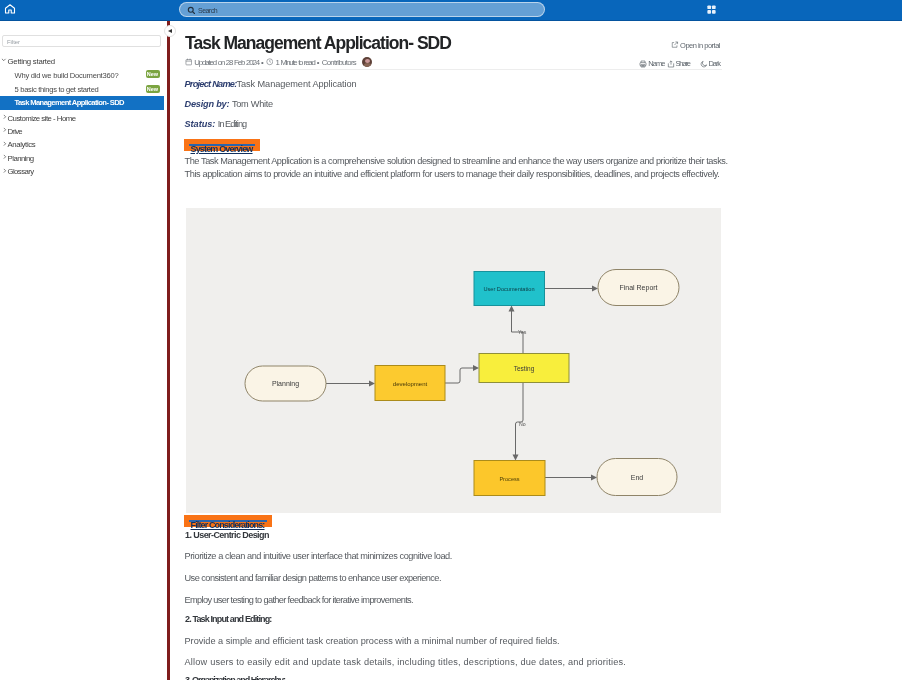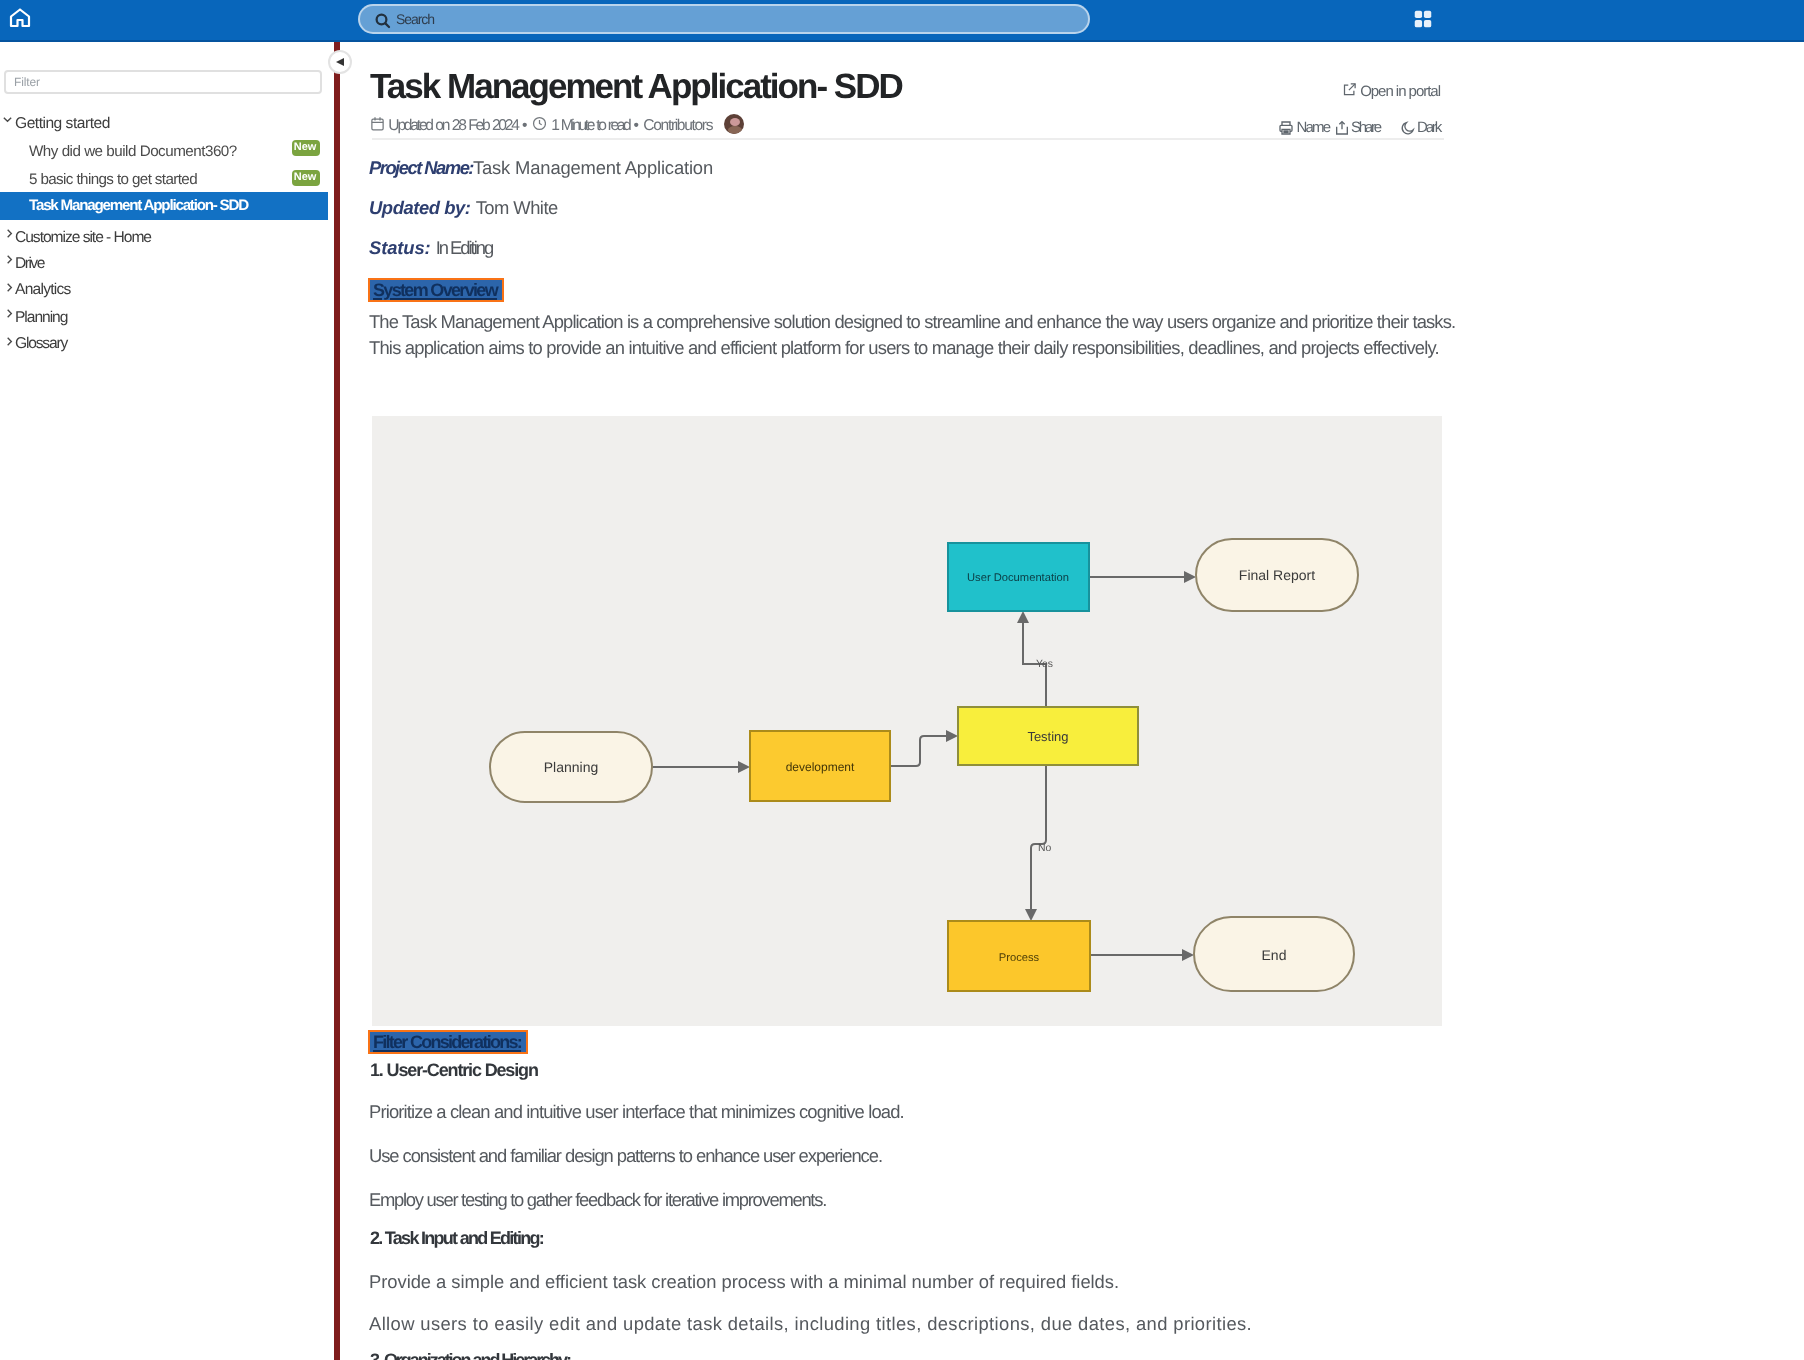--- a/index.html
+++ b/index.html
@@ -39,21 +39,21 @@
   
   #title { position:absolute; left:185px; top:33.5px; font-size:17.5px; font-weight:bold;
     color:#222426; line-height:18px; white-space:nowrap;}
   .meta { position:absolute; font-size:7.8px; color:#6d7278; white-space:nowrap;text-align:center;}
   .meta span { white-space:nowrap; }
   .hbtn { position:absolute; font-size:7.5px; color:#5f666d; white-space:nowrap;}
   #divider { position:absolute; left:186px; top:69px; width:536px; height:1px; background:#ededed; }
 
   .plabel { font-style:italic; font-weight:bold; color:#2e3f70; }
   .bodyline { position:absolute; left:184.5px; font-size:9.2px; color:#55595e; white-space:nowrap; }
-  .hl { position:absolute; left:183.5px; background:#2c65ab; border:1px solid #f97316; text-decoration:underline;
+  .hl { position:absolute; left:183.5px; background:#2c65ab; border:5px solid #f97316; text-decoration:underline;
     color:#10305e; font-weight:bold; font-size:9px;
     padding:0 2px; line-height:11px; height:12px; white-space:nowrap;}
   .bh { position:absolute; left:185px; font-size:9px; font-weight:bold; color:#33373c; white-space:nowrap;}
 
   #diagram { position:absolute; left:186px; top:208px; width:535px; height:305px; background:#f0efed; }
 </style>
 </head>
 <body>
 
 <div id="topbar">
@@ -169,21 +169,21 @@
       <path d="M8 6.5 L12 2.5 L16 6.5"></path>
   </svg><span style="letter-spacing:-1.118px"> Share</span></div>
 <div class="hbtn" style="left:699.5px;top:59px">
   <svg width="8" height="8" viewBox="0 0 24 24" fill="none" stroke="#5f666d" stroke-width="2" style="vertical-align:-1.5px">
     <path d="M20 14.5 A8.5 8.5 0 1 1 9.5 4 A7 7 0 0 0 20 14.5 Z"></path>
   </svg><span style="letter-spacing:-1.084px"> Dark</span></div>
 
 <div id="divider"></div>
 
 <div class="bodyline" style="top:78.5px"><span class="plabel" style="letter-spacing:-0.754px">Project Name:</span><span style="letter-spacing:-0.076px">Task Management Application</span></div>
-<div class="bodyline" style="top:98.8px"><span class="plabel" style="letter-spacing:-0.21px">Updated by:</span> <span style="letter-spacing:-0.267px">Tom White</span></div>
+<div class="bodyline" style="top:98.8px"><span class="plabel" style="letter-spacing:-0.21px">Design by:</span> <span style="letter-spacing:-0.267px">Tom White</span></div>
 <div class="bodyline" style="top:119.2px"><span class="plabel" style="letter-spacing:-0.05px">Status:</span> <span style="letter-spacing:-1.007px">In Editing</span></div>
 
 <div class="hl" style="top:139px"><span style="letter-spacing:-0.836px">System Overview</span></div>
 
 <div class="bodyline" style="letter-spacing:-0.434px;top:155.8px">The Task Management Application is a comprehensive solution designed to streamline and enhance the way users organize and prioritize their tasks.</div>
 <div class="bodyline" style="letter-spacing:-0.397px;top:169.2px">This application aims to provide an intuitive and efficient platform for users to manage their daily responsibilities, deadlines, and projects effectively.</div>
 
 <svg id="diagram" viewBox="0 0 535 305">
   <g stroke="#696969" stroke-width="1" fill="none">
     <path d="M140 175.5 H183"></path>

